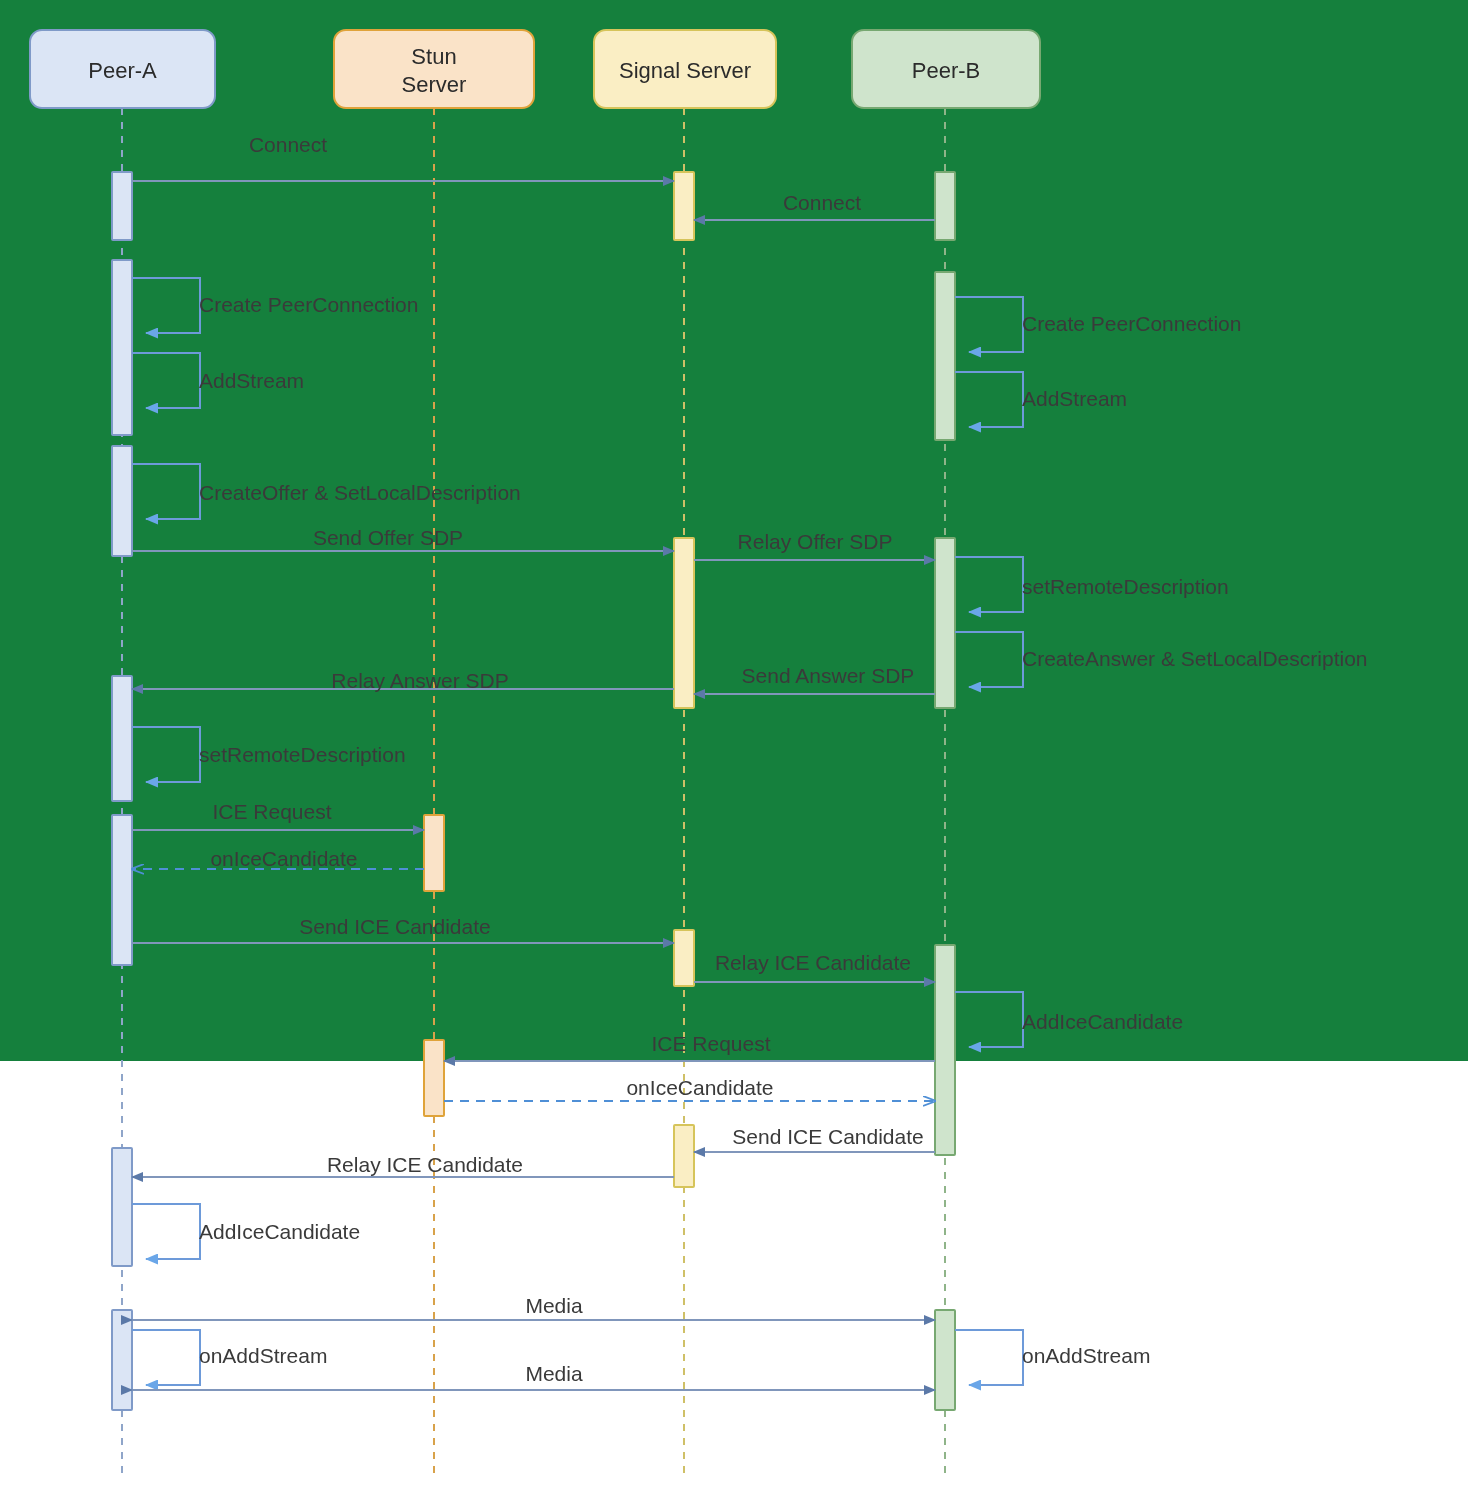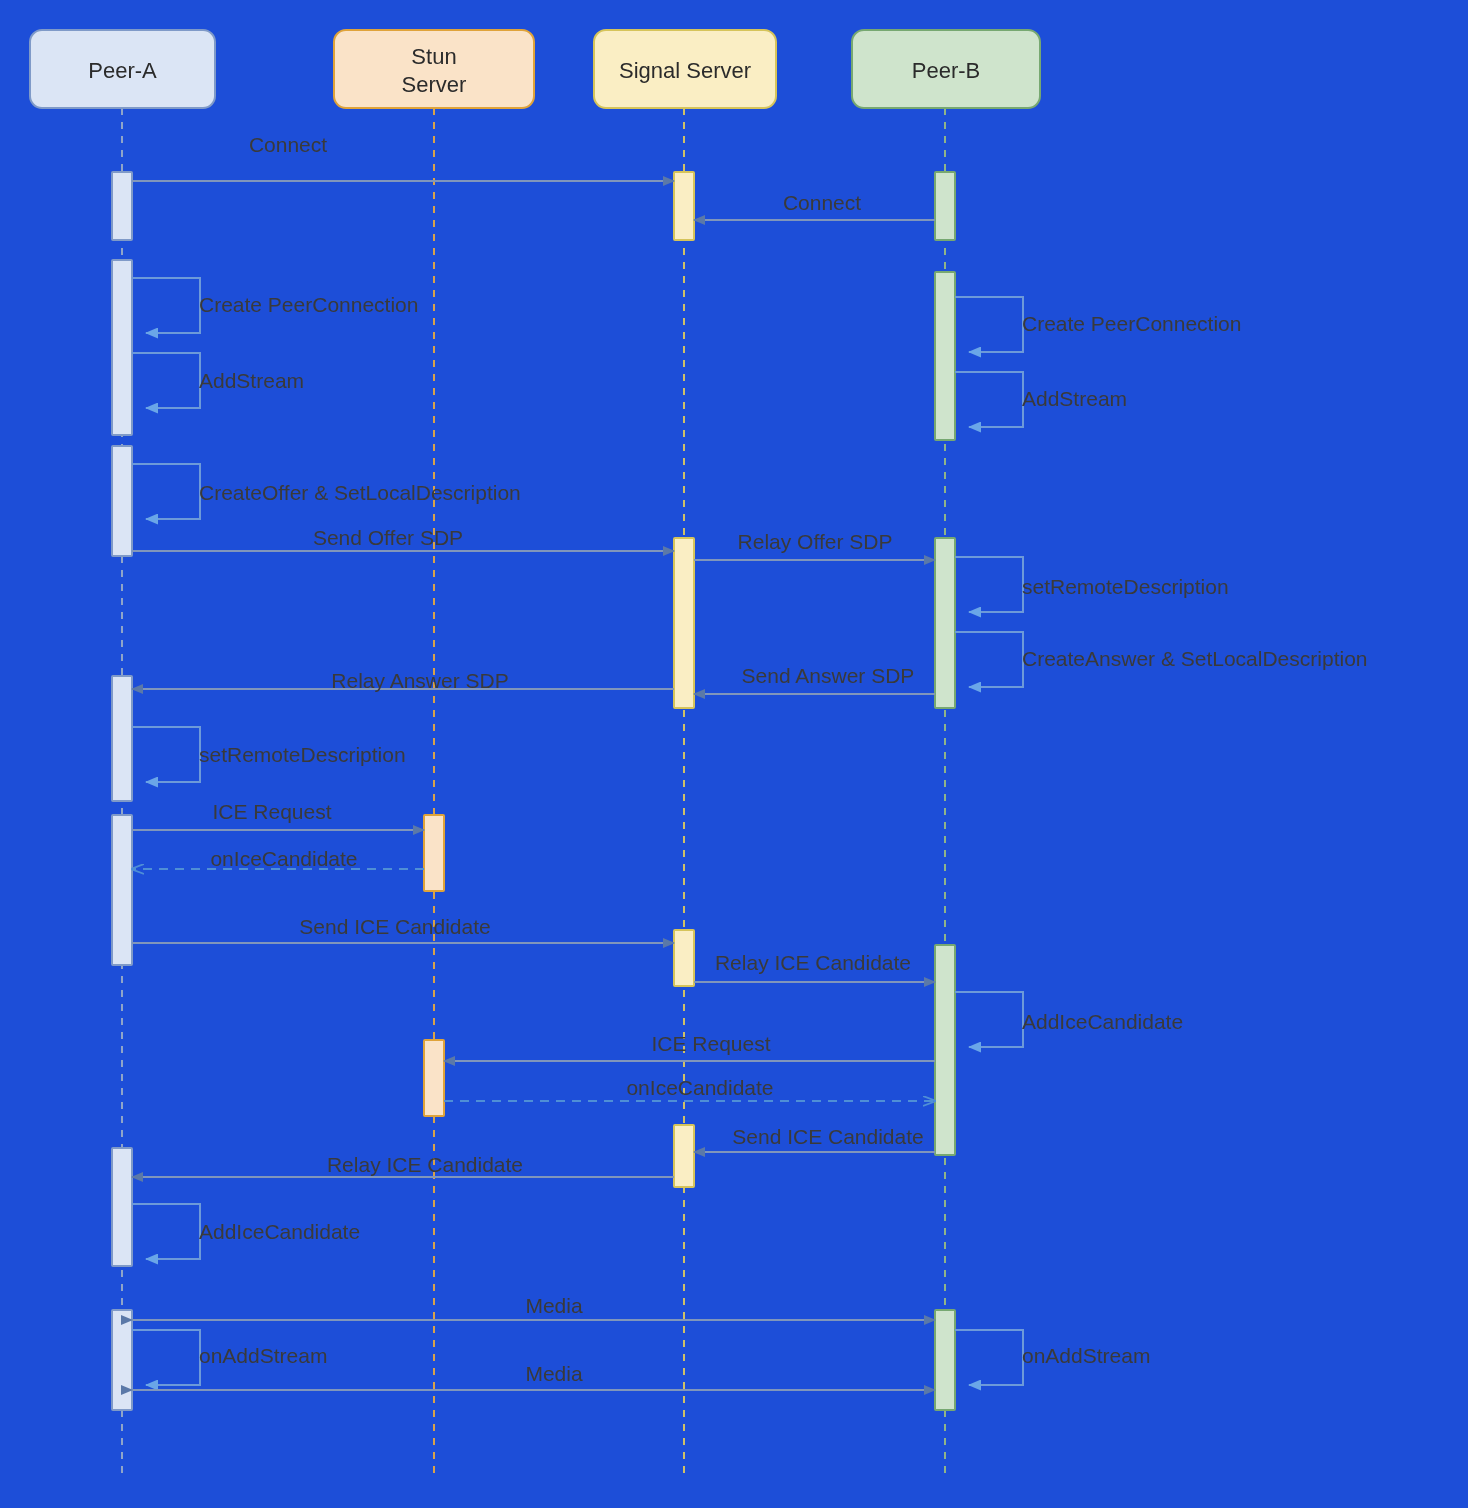--- a/index.html
+++ b/index.html
@@ -1,17 +1,17 @@
 <!DOCTYPE html>
 <html><head>
 <meta charset="utf-8">
 <style>
   html,body{margin:0;padding:0;background:#ffffff;}
   body{width:1468px;height:1508px;font-family:"Liberation Sans",sans-serif;overflow:hidden;}
-  #stage{position:relative;width:1468px;height:1508px;background:#1d4ed8;}
+  #stage{position:relative;width:1468px;height:1061px;background:#15803d;}
   svg#diagram{display:block;width:1468px;height:1508px;}
   .lbl{font-family:"Liberation Sans",sans-serif;font-size:21px;fill:#3a3a3a;}
   .lbl.mid{text-anchor:middle;}
   .lbl.start{text-anchor:start;}
   .hdr-text{font-family:"Liberation Sans",sans-serif;font-size:22px;fill:#2b2b2b;text-anchor:middle;}
 </style>
 </head>
 <body>
 
 <div id="stage">

